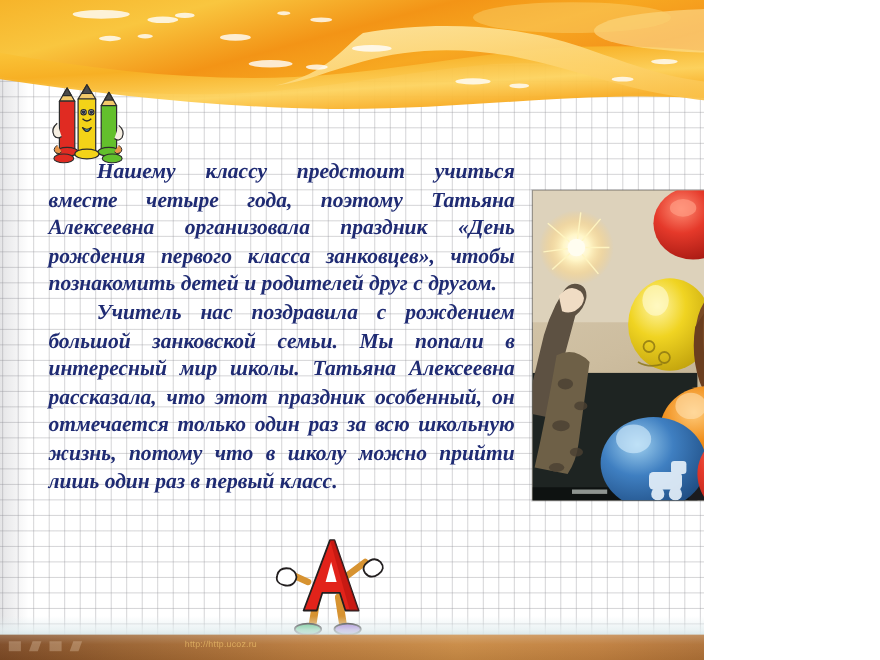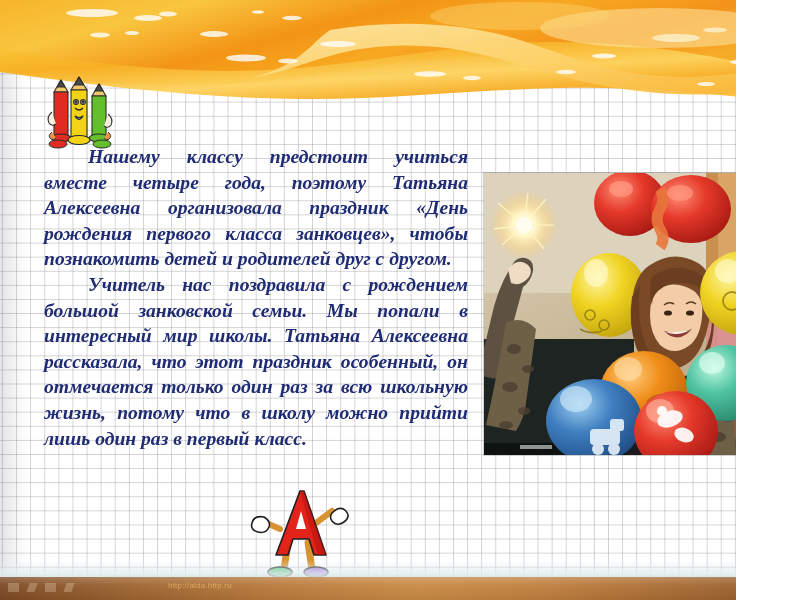--- a/index.html
+++ b/index.html
@@ -9,21 +9,21 @@
   }
   body {
     width: 800px;
     height: 600px;
     overflow: hidden;
     font-family: "Liberation Serif", serif;
   }
 
   #slide {
     position: relative;
-    width: 736px;
+    width: 640px;
     height: 600px;
     overflow: hidden;
     background: #ffffff;
   }
 
   
   #paper {
     position: absolute;
     left: 0; top: 0;
     width: 800px;
@@ -468,15 +468,15 @@
     <div id="bottom-bar-sheen"></div>
   </div>
 
   <div class="bar-nav-icons">
     <span></span>
     <span class="slash"></span>
     <span></span>
     <span class="slash"></span>
   </div>
 
-  <div id="bar-watermark">http://aida.http.ru</div>
+  <div id="bar-watermark">http://http.ucoz.ru</div>
 
 </div>
 
 </body></html>

